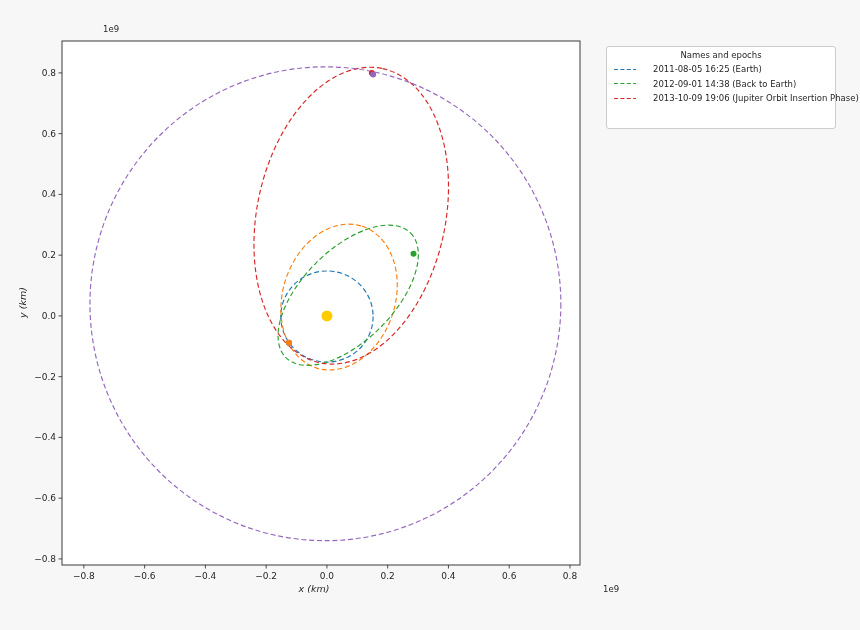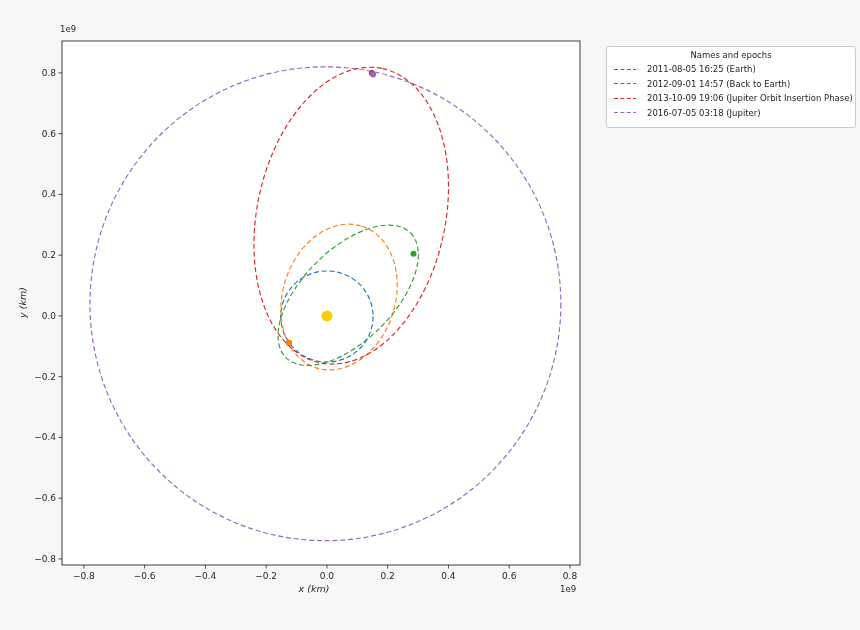--- a/index.html
+++ b/index.html
@@ -9,30 +9,30 @@
     font-family:"DejaVu Sans", sans-serif;
     color:#262626;
     position:relative;
     overflow:hidden;
   }
   .figure{position:absolute;inset:0;}
   svg{position:absolute;left:0;top:0;}
   .axis-label{position:absolute;font-size:9.5px;font-style:italic;color:#262626;}
   .xlabel{left:254px;top:583px;width:120px;text-align:center;}
   .ylabel{left:-38px;top:297px;width:120px;text-align:center;transform:rotate(-90deg);transform-origin:center;}
-  .offset-label{position:absolute;font-size:8.5px;color:#262626;}
+  .offset-label{position:absolute;font-size:8.5px;color:#262626;margin-left:43px;}
   .y-offset{left:60px;top:24px;}
   .x-offset{left:560px;top:584px;}
   .legend{
-    position:absolute;left:606px;top:46px;width:250px;
+    position:absolute;left:606px;top:46px;width:230px;
     background:#ffffff;border:1px solid #cccccc;border-radius:3px;
-    padding:3px 6px 7px 6px;box-sizing:border-box;
+    padding:3px 6px 22px 6px;box-sizing:border-box;
   }
   .legend-title{font-size:8.5px;text-align:center;margin-bottom:2px;}
-  .legend-item{display:flex;align-items:center;gap:10px;height:14.5px;}
+  .legend-item{display:flex;align-items:center;gap:16px;height:14.5px;}
   .legend-item-label{font-size:8.5px;white-space:nowrap;}
   text{font-family:"DejaVu Sans", sans-serif;fill:#262626;}
 </style>
 </head>
 <body>
 
 <div class="figure">
   <svg id="plot-svg" width="860" height="630">
       <rect x="62" y="41" width="518" height="524" fill="#ffffff"></rect>
       <defs>
@@ -103,29 +103,23 @@
         <div class="legend-item">
           <svg width="24" height="7" style="position: static; flex: 0 0 auto;">
             <line x1="1" y1="3.5" x2="23" y2="3.5" stroke="#1f77b4" stroke-width="1.2" stroke-dasharray="4 2.4"></line>
           </svg>
           <span class="legend-item-label">2011-08-05 16:25 (Earth)</span>
         </div>
         <div class="legend-item">
           <svg width="24" height="7" style="position: static; flex: 0 0 auto;">
             <line x1="1" y1="3.5" x2="23" y2="3.5" stroke="#2ca02c" stroke-width="1.2" stroke-dasharray="4 2.4"></line>
           </svg>
-          <span class="legend-item-label">2012-09-01 14:57 (Back to Earth)</span>
+          <span class="legend-item-label">2012-09-01 14:38 (Back to Earth)</span>
         </div>
         <div class="legend-item">
           <svg width="24" height="7" style="position: static; flex: 0 0 auto;">
             <line x1="1" y1="3.5" x2="23" y2="3.5" stroke="#d62728" stroke-width="1.2" stroke-dasharray="4 2.4"></line>
           </svg>
           <span class="legend-item-label">2013-10-09 19:06 (Jupiter Orbit Insertion Phase)</span>
         </div>
-        <div class="legend-item">
-          <svg width="24" height="7" style="position: static; flex: 0 0 auto;">
-            <line x1="1" y1="3.5" x2="23" y2="3.5" stroke="#9467bd" stroke-width="1.2" stroke-dasharray="4 2.4"></line>
-          </svg>
-          <span class="legend-item-label">2016-07-05 03:18 (Jupiter)</span>
-        </div>
       </div>
   </div>
 </div>
 
 </body></html>

